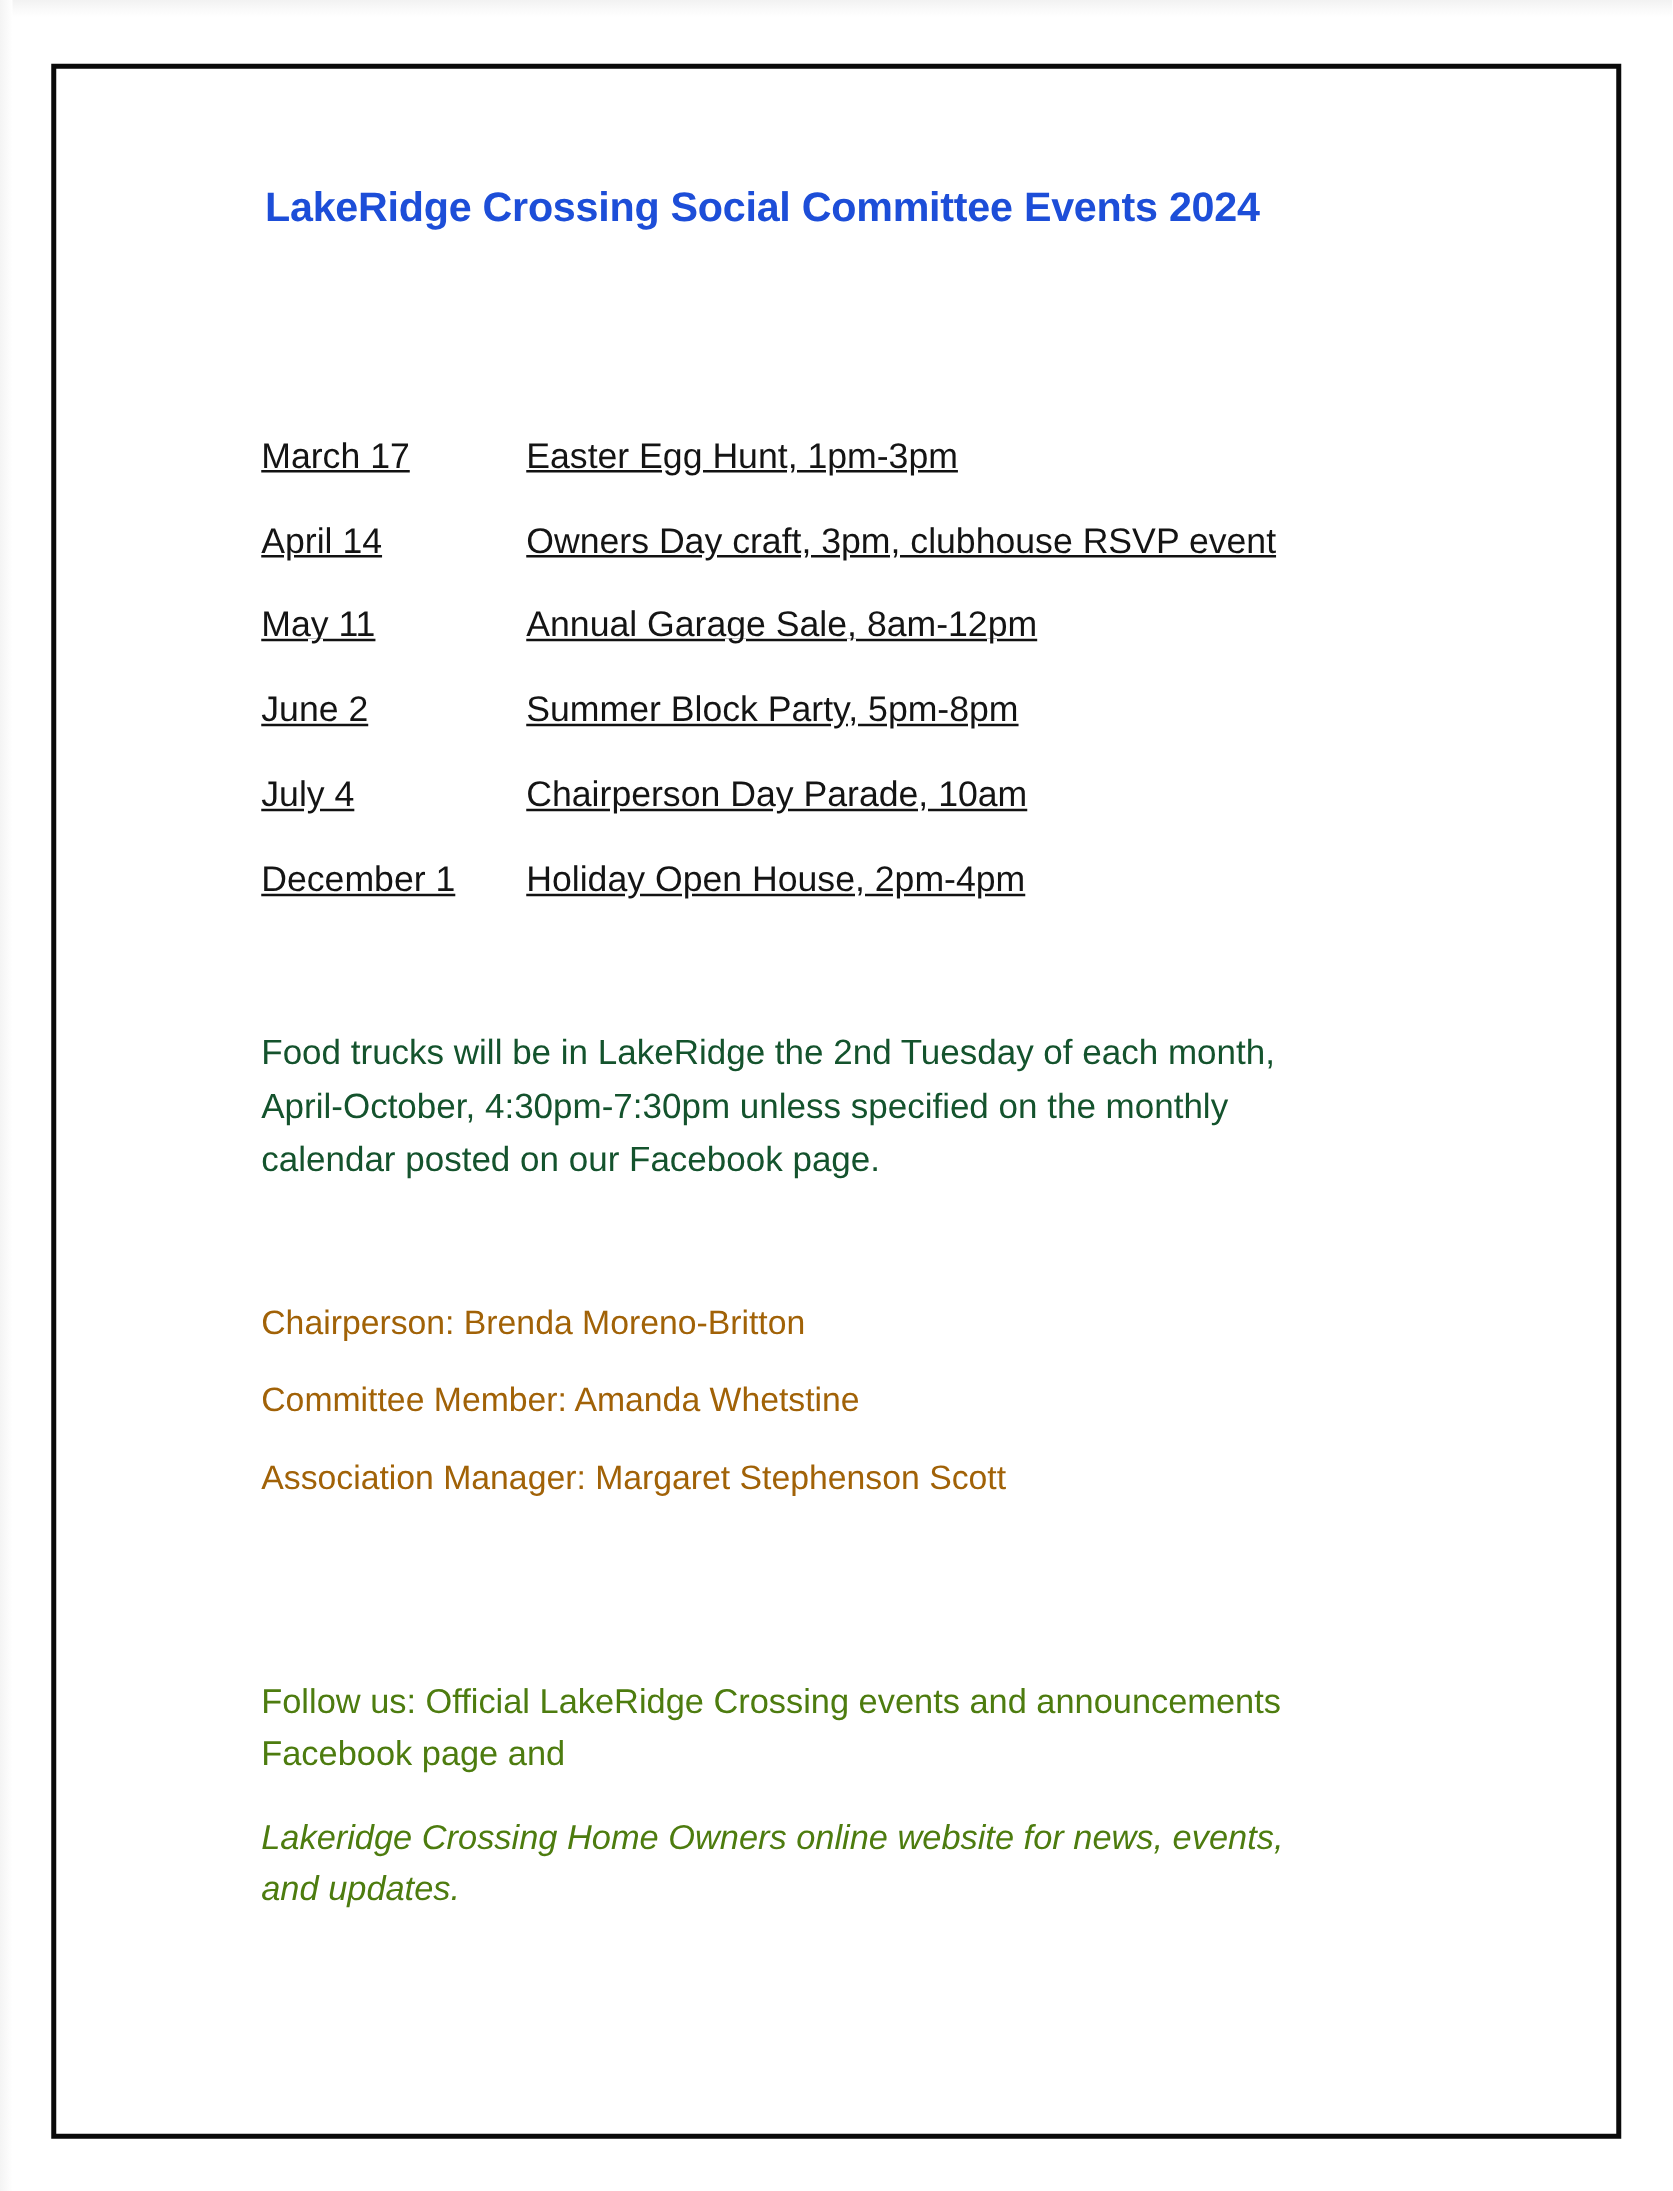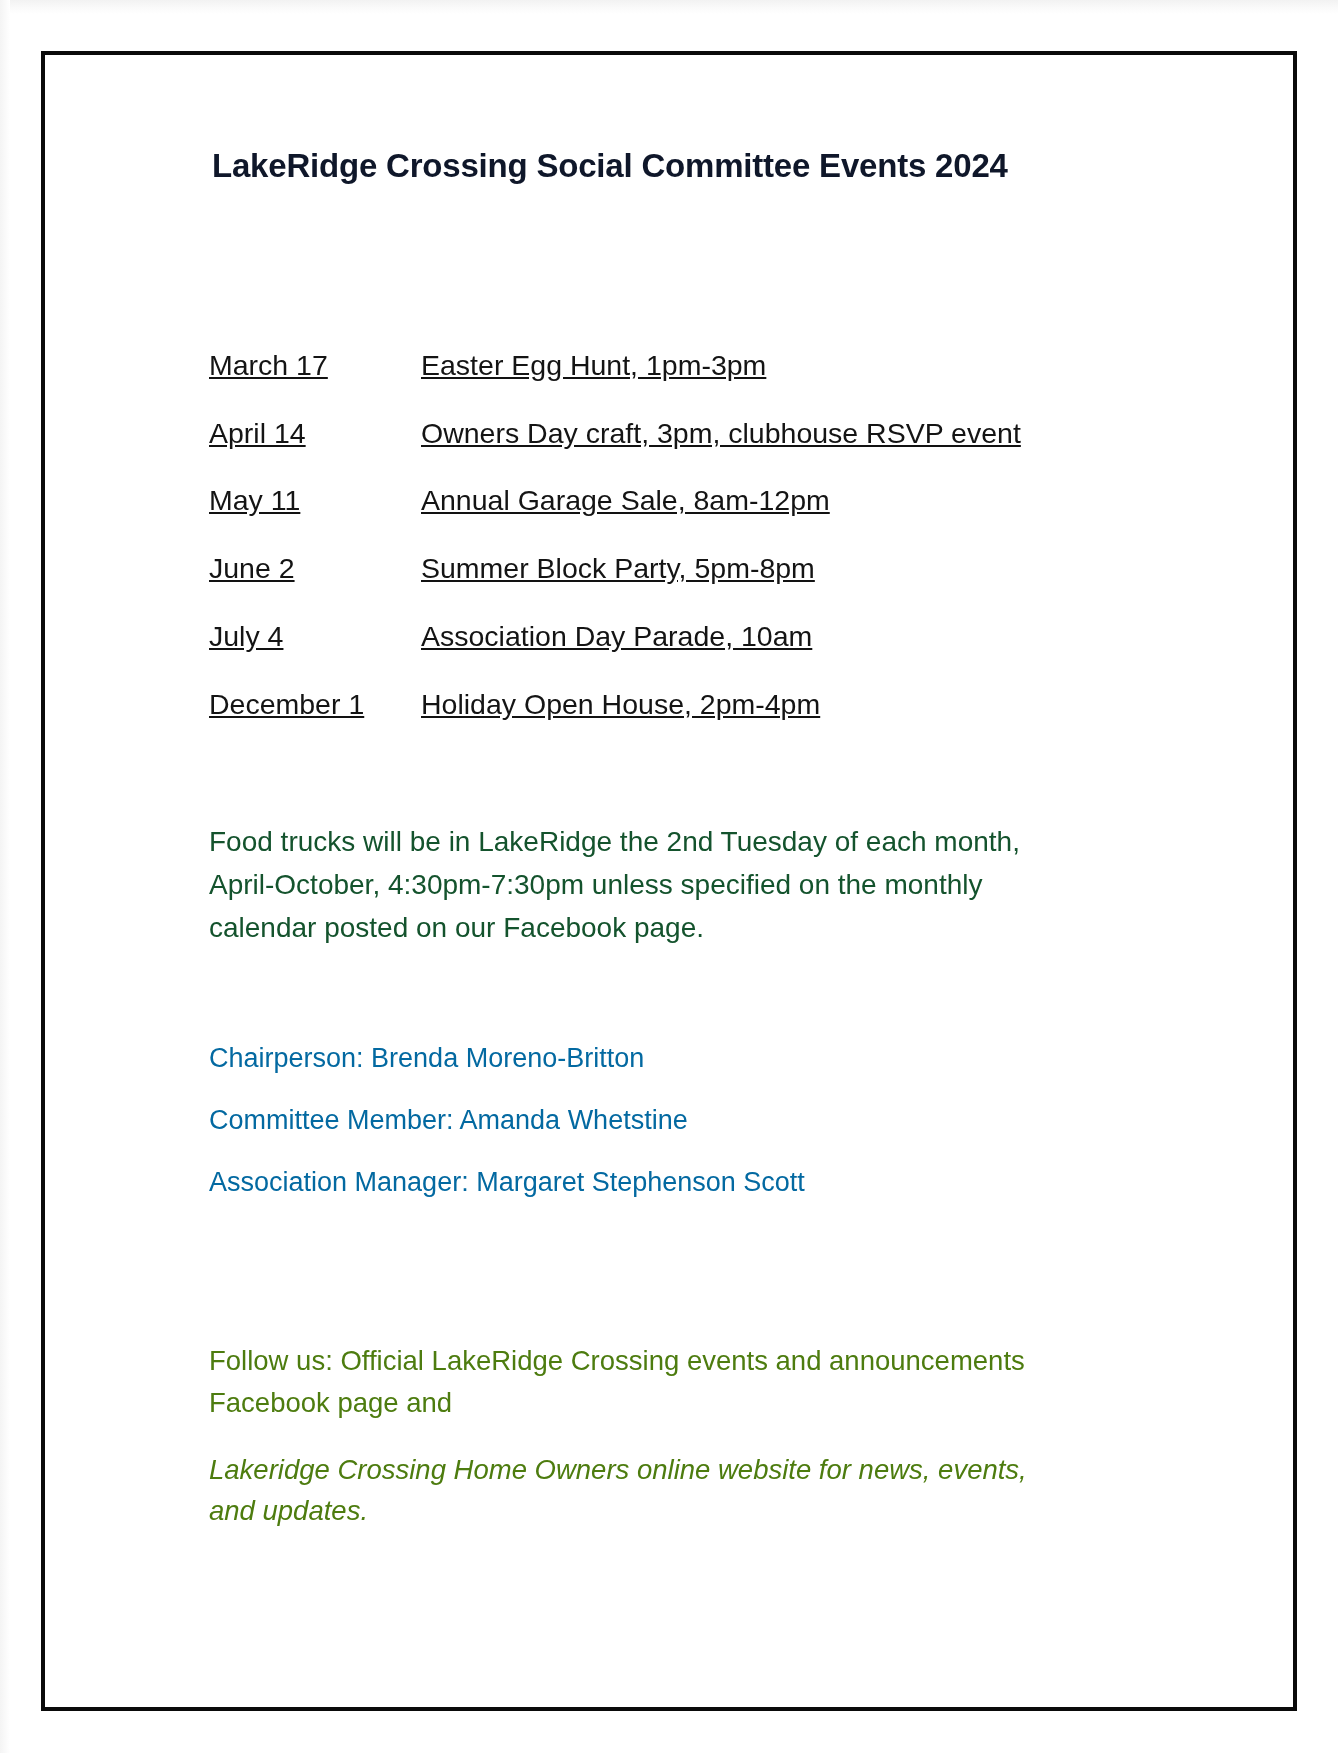--- a/index.html
+++ b/index.html
@@ -58,21 +58,21 @@
     position: absolute;
     left: 164px;
     top: 90px;
     width: 900px;
   }
 
   .doc-title {
     font-size: 33px;
     font-weight: bold;
     letter-spacing: -0.2px;
-    color: #0f172a;
+    color: #1d4ed8;
     margin: 0 0 0 3px;
     line-height: 1.3;
     white-space: nowrap;
   }
 
   .events-table {
     margin-top: 160px;
     border-collapse: collapse;
     text-decoration: underline;
   }
@@ -99,21 +99,21 @@
     margin: 0;
     width: 862px;
   }
 
   .block-foodtrucks { margin-top: 100px; }
 
   .roster { margin-top: 92px; }
   .roster-line {
     font-size: 27px;
     line-height: 1.3;
-    color: #0369a1;
+    color: #a16207;
     margin: 0 0 27px 0;
     white-space: nowrap;
   }
   .roster-line:last-child { margin-bottom: 10px; }
 
   .block-follow { margin-top: 140px; }
   .follow-line {
     font-size: 27.5px;
     line-height: 1.5;
     color: #4d7c0f;
@@ -149,21 +149,21 @@
           <tr>
             <td class="event-date">May 11</td>
             <td class="event-desc">Annual Garage Sale, 8am-12pm</td>
           </tr>
           <tr>
             <td class="event-date">June 2</td>
             <td class="event-desc">Summer Block Party, 5pm-8pm</td>
           </tr>
           <tr>
             <td class="event-date">July 4</td>
-            <td class="event-desc">Association Day Parade, 10am</td>
+            <td class="event-desc">Chairperson Day Parade, 10am</td>
           </tr>
           <tr>
             <td class="event-date">December 1</td>
             <td class="event-desc">Holiday Open House, 2pm-4pm</td>
           </tr>
         </tbody>
       </table>
 
       <div class="block-foodtrucks">
         <p class="body-para">Food trucks will be in LakeRidge the 2nd Tuesday of each month, April-October, 4:30pm-7:30pm unless specified on the monthly calendar posted on our Facebook page.</p>

